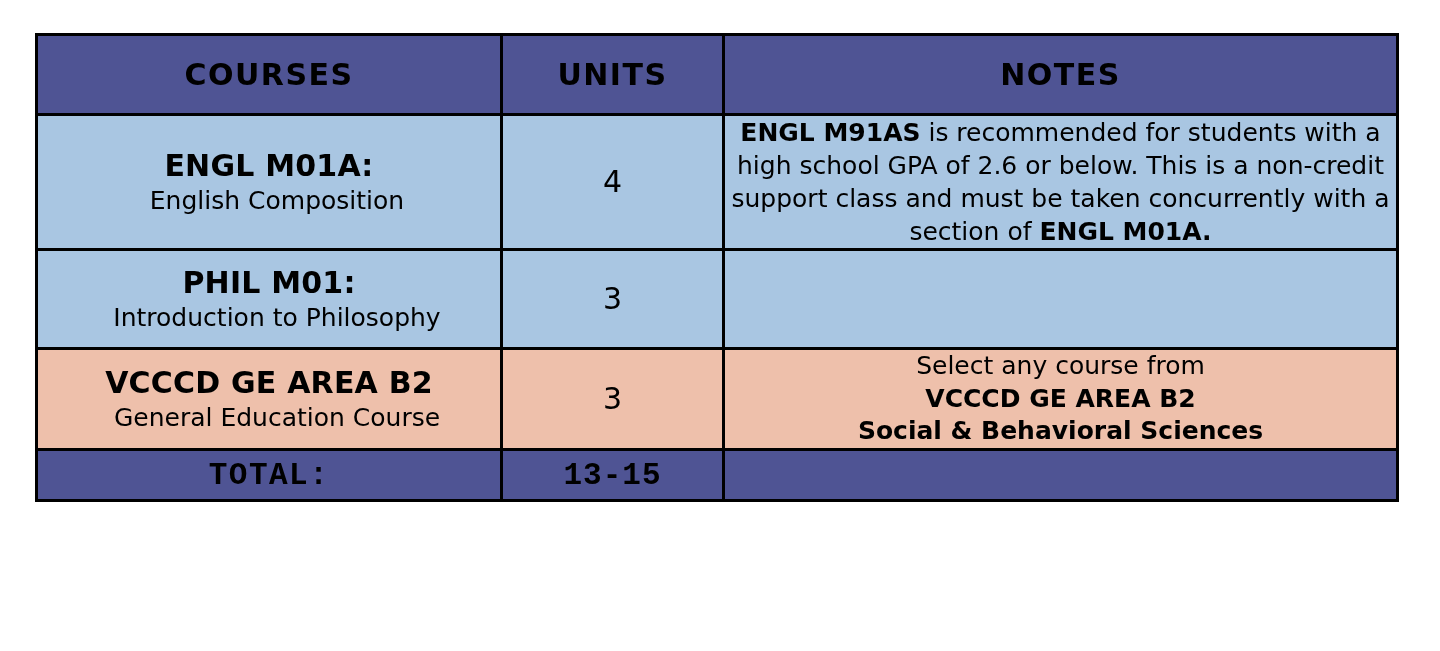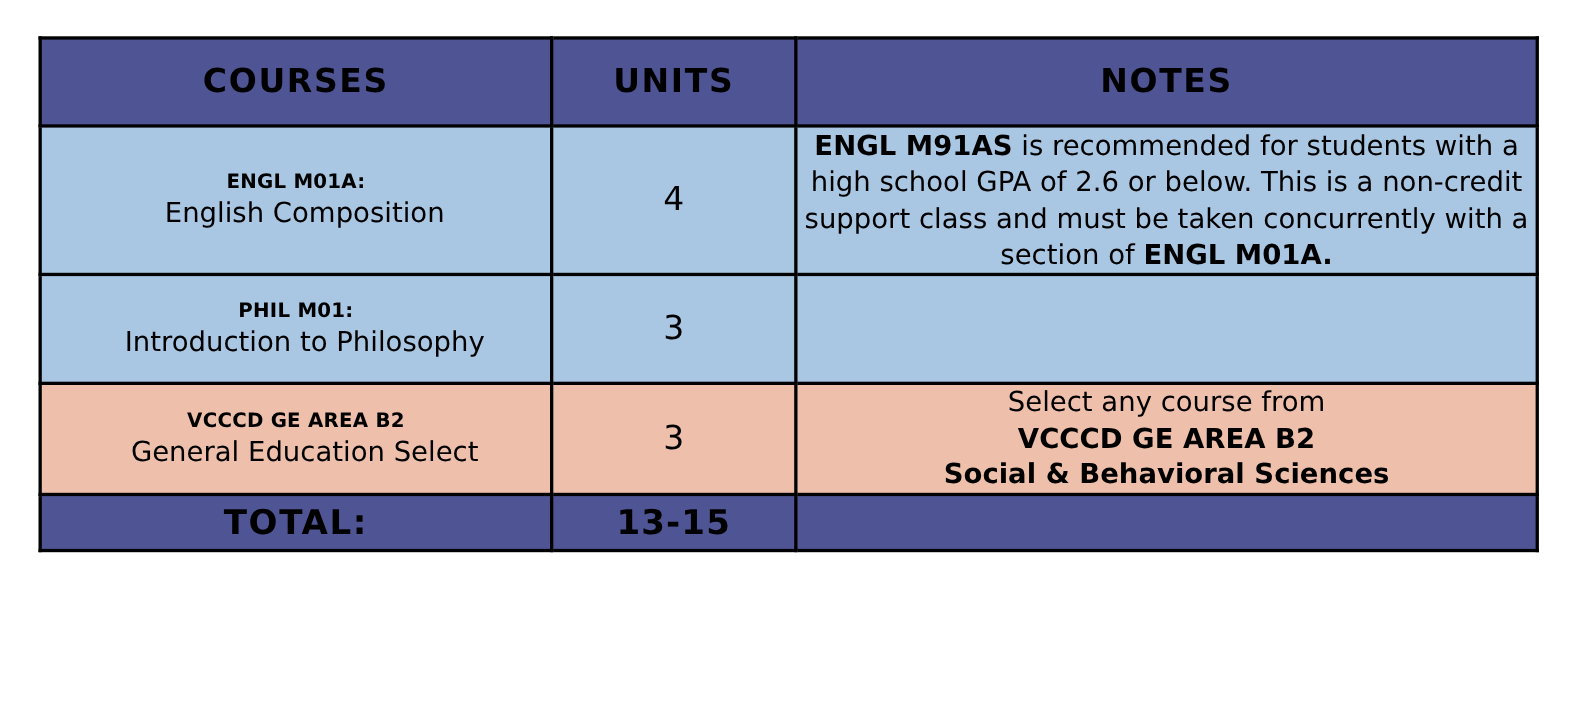--- a/index.html
+++ b/index.html
@@ -44,40 +44,40 @@
     font-weight: bold;
     font-size: 30px;
     letter-spacing: 1.5px;
     height: 77px;
     line-height: 1.1;
   }
 
   
   tr.tint-blue  > td { background: #a9c6e2; }
   tr.tint-peach > td { background: #eec0ab; }
-  tr.tint-total > td { background: #4f5494; }
+  tr.tint-total > td { background: #4f5494; font-family: Liberation Mono, monospace; }
 
   
   td.cell-course {
     padding: 10px 8px;
     line-height: 1.28;
   }
   td.cell-units {
     font-size: 30px;
     line-height: 1.2;
   }
   td.cell-notes {
     padding: 8px 16px;
     line-height: 1.3;
   }
 
   .course-code {
     display: block;
     font-weight: bold;
-    font-size: 18px;
+    font-size: 30px;
     letter-spacing: 0.2px;
   }
   .course-name {
     display: block;
     font-size: 25px;
     padding-left: 16px;
   }
 
   .note-line {
     display: block;
@@ -152,21 +152,21 @@
         <span class="course-code">PHIL M01:</span>
         <span class="course-name">Introduction to Philosophy</span>
       </td>
       <td class="cell-units">3</td>
       <td class="cell-notes"></td>
     </tr>
 
     <tr class="tint-peach row-ge">
       <td class="cell-course">
         <span class="course-code">VCCCD GE AREA B2</span>
-        <span class="course-name">General Education Select</span>
+        <span class="course-name">General Education Course</span>
       </td>
       <td class="cell-units">3</td>
       <td class="cell-notes">
         <span class="note-line">Select any course from</span>
         <span class="note-line bold">VCCCD GE AREA B2</span>
         <span class="note-line bold">Social &amp; Behavioral Sciences</span>
       </td>
     </tr>
 
     <tr class="tint-total">

